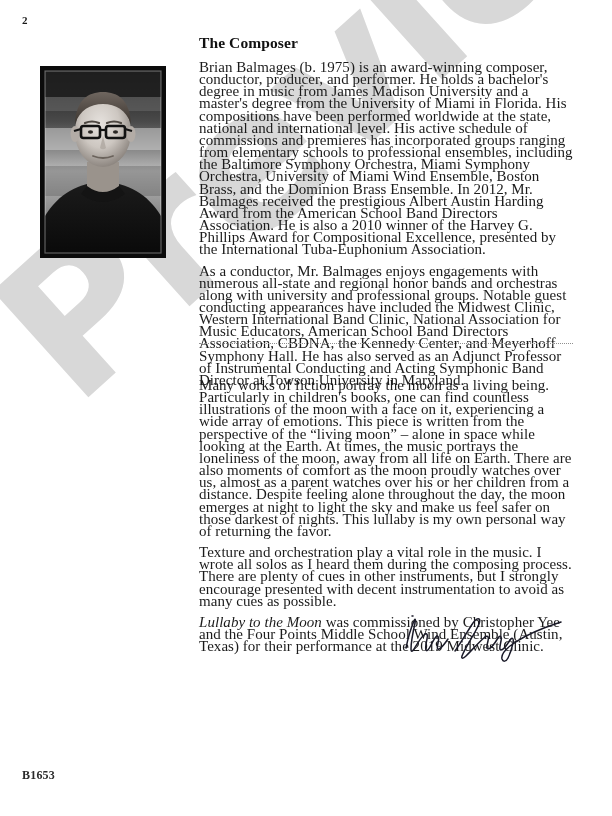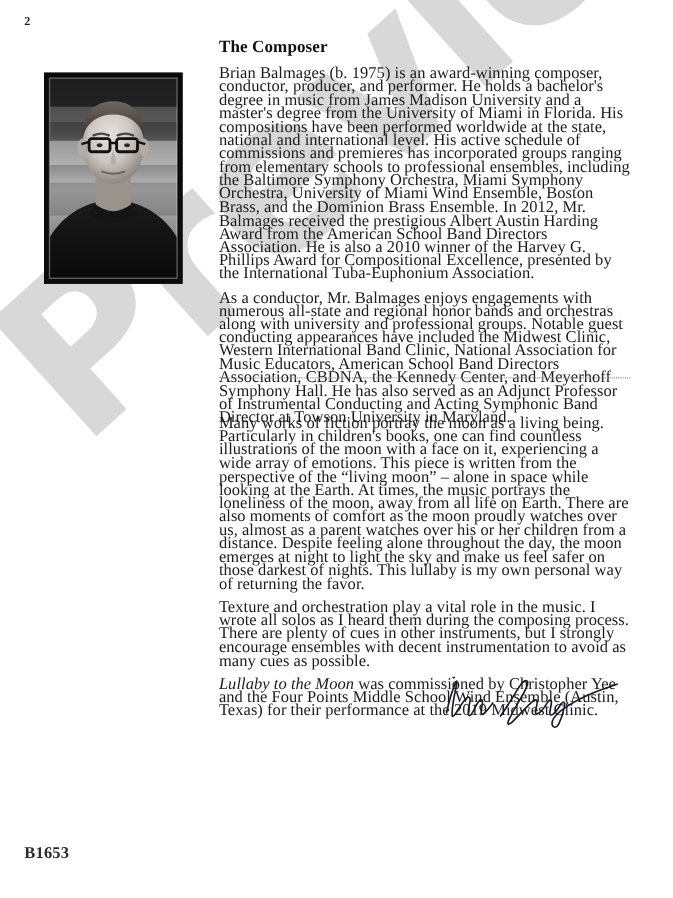--- a/index.html
+++ b/index.html
@@ -58,21 +58,21 @@
     color: #1a1a1a;
     z-index: 4;
   }
 
   
   .footer-code {
     position: absolute;
     left: 22px;
     top: 768px;
     font-family: "Liberation Serif", serif;
-    font-size: 15px;
+    font-size: 12px;
     font-weight: 700;
     color: #2b2b2b;
     letter-spacing: 0.2px;
     z-index: 4;
   }
 
   
   .portrait {
     position: absolute;
     left: 40px;
@@ -226,21 +226,21 @@
   <div class="content">
     <h2 class="section-heading">The Composer</h2>
     <p class="body-text">Brian Balmages (b. 1975) is an award-winning composer, conductor, producer, and performer. He holds a bachelor's degree in music from James Madison University and a master's degree from the University of Miami in Florida. His compositions have been performed worldwide at the state, national and international level. His active schedule of commissions and premieres has incorporated groups ranging from elementary schools to professional ensembles, including the Baltimore Symphony Orchestra, Miami Symphony Orchestra, University of Miami Wind Ensemble, Boston Brass, and the Dominion Brass Ensemble. In 2012, Mr. Balmages received the prestigious Albert Austin Harding Award from the American School Band Directors Association. He is also a 2010 winner of the Harvey G. Phillips Award for Compositional Excellence, presented by the International Tuba-Euphonium Association.</p>
     <p class="body-text">As a conductor, Mr. Balmages enjoys engagements with numerous all-state and regional honor bands and orchestras along with university and professional groups. Notable guest conducting appearances have included the Midwest Clinic, Western International Band Clinic, National Association for Music Educators, American School Band Directors Association, CBDNA, the Kennedy Center, and Meyerhoff Symphony Hall. He has also served as an Adjunct Professor of Instrumental Conducting and Acting Symphonic Band Director at Towson University in Maryland.</p>
   </div>
 
   <div class="divider"></div>
 
   <div class="content-2">
     <p class="body-text">Many works of fiction portray the moon as a living being. Particularly in children's books, one can find countless illustrations of the moon with a face on it, experiencing a wide array of emotions. This piece is written from the perspective of the “living moon” – alone in space while looking at the Earth. At times, the music portrays the loneliness of the moon, away from all life on Earth. There are also moments of comfort as the moon proudly watches over us, almost as a parent watches over his or her children from a distance. Despite feeling alone throughout the day, the moon emerges at night to light the sky and make us feel safer on those darkest of nights. This lullaby is my own personal way of returning the favor.</p>
-    <p class="body-text">Texture and orchestration play a vital role in the music. I wrote all solos as I heard them during the composing process. There are plenty of cues in other instruments, but I strongly encourage ensembles with decent instrumentation to avoid as many cues as possible.</p>
+    <p class="body-text">Texture and orchestration play a vital role in the music. I wrote all solos as I heard them during the composing process. There are plenty of cues in other instruments, but I strongly encourage presented with decent instrumentation to avoid as many cues as possible.</p>
     <p class="body-text"><span class="title-italic">Lullaby to the Moon</span><span> was commissioned by Christopher Yee and the Four Points Middle School Wind Ensemble (Austin, Texas) for their performance at the 2019 Midwest Clinic.</span></p>
   </div>
 
   <div class="signature">
     <svg viewBox="0 0 180 62" aria-hidden="true">
       <g fill="none" stroke="#1a1a28" stroke-width="1.5" stroke-linecap="round" stroke-linejoin="round">
         <path d="M14 44 C16 34 19 24 22 17 C23 14 24 15 23 19 C21 28 19 38 19 45 C19 48 20 48 22 45 C25 40 29 33 33 30"></path>
         <path d="M33 30 C35 29 36 31 35 35 C34 40 33 44 34 46 C35 48 37 45 39 41 C41 37 43 33 45 32"></path>
         <path d="M45 32 C47 32 47 35 46 39 C45 43 45 46 47 45 C50 44 53 39 56 35"></path>
         <path d="M20 12 L21 12"></path>

